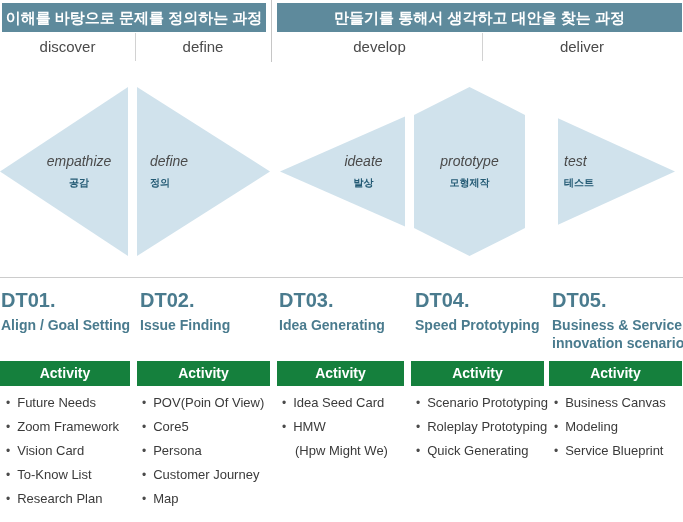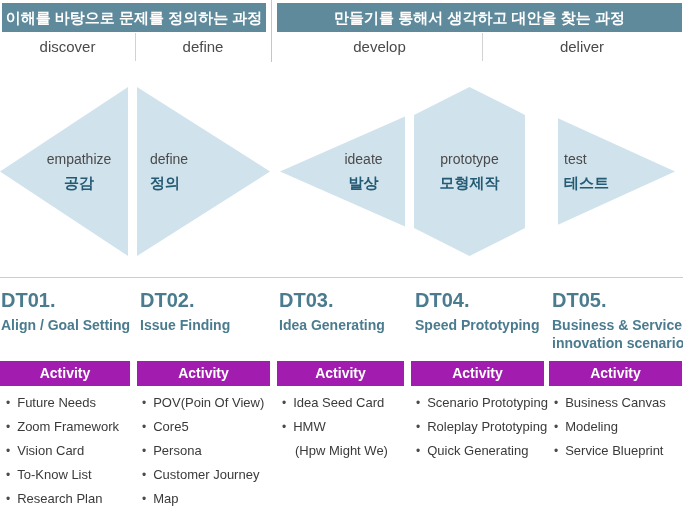--- a/index.html
+++ b/index.html
@@ -28,39 +28,39 @@
   
   .shape{position:absolute;top:87px;height:169px;background:#d0e2ec;}
   #shape-empathize{left:0;width:128px;clip-path:polygon(0 50%,100% 0,100% 100%);}
   #shape-define{left:137px;width:133px;clip-path:polygon(0 0,100% 50%,0 100%);}
   #shape-ideate{left:280px;width:125px;clip-path:polygon(0 50%,100% 17.5%,100% 82.5%);}
   #shape-prototype{left:414px;width:111px;
     clip-path:polygon(50% 0,100% 16.5%,100% 83.5%,50% 100%,0 83.5%,0 16.5%);}
   #shape-test{left:558px;width:117px;clip-path:polygon(0 18.5%,100% 50%,0 81.5%);}
 
   .stage-label{display:flex;flex-direction:column;justify-content:center;height:100%;gap:7px;}
-  .stage-en{font-size:14px;color:#4a4a4a;}
-  .stage-ko{font-size:15px;font-weight:bold;color:#235a74;text-align:center;}
+  .stage-en{font-size:14px;color:#4a4a4a;font-style:italic;}
+  .stage-ko{font-size:10px;font-weight:bold;color:#235a74;text-align:center;}
   #shape-empathize .stage-label{align-items:center;padding-left:30px;}
   #shape-define .stage-label{align-items:flex-start;padding-left:13px;}
   #shape-ideate .stage-label{align-items:center;padding-left:42px;}
   #shape-prototype .stage-label{align-items:center;}
   #shape-test .stage-label{align-items:flex-start;padding-left:6px;}
 
   
   #section-divider{position:absolute;left:0;top:277px;width:683px;height:1px;background:#cccccc;}
 
   
   .dt{position:absolute;top:289px;width:136px;color:#4a7b8e;}
   .dt-code{font-size:20px;font-weight:bold;}
   .dt-title{font-size:14px;font-weight:bold;line-height:18px;margin-top:4px;}
   #dt-1{left:1px;}#dt-2{left:140px;}#dt-3{left:279px;}#dt-4{left:415px;}#dt-5{left:552px;}
 
   
-  .act-bar{position:absolute;top:361px;height:25px;background:#a21caf;color:#ffffff;
+  .act-bar{position:absolute;top:361px;height:25px;background:#15803d;color:#ffffff;
     font-size:14px;font-weight:bold;text-align:center;line-height:25px;}
   #act-1{left:0;width:130px;}
   #act-2{left:137px;width:133px;}
   #act-3{left:277px;width:127px;}
   #act-4{left:411px;width:133px;}
   #act-5{left:549px;width:133px;}
 
   
   .act-list{position:absolute;top:391px;margin:0;padding:0;list-style:none;}
   #list-1{left:6px;}#list-2{left:142px;}#list-3{left:282px;}#list-4{left:416px;}#list-5{left:554px;}

